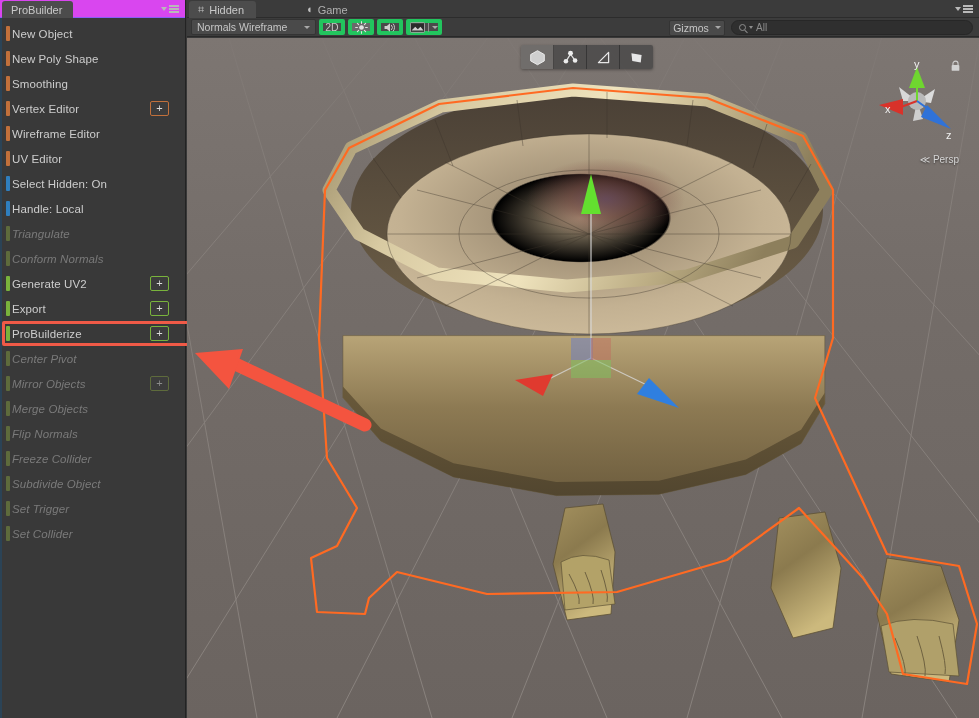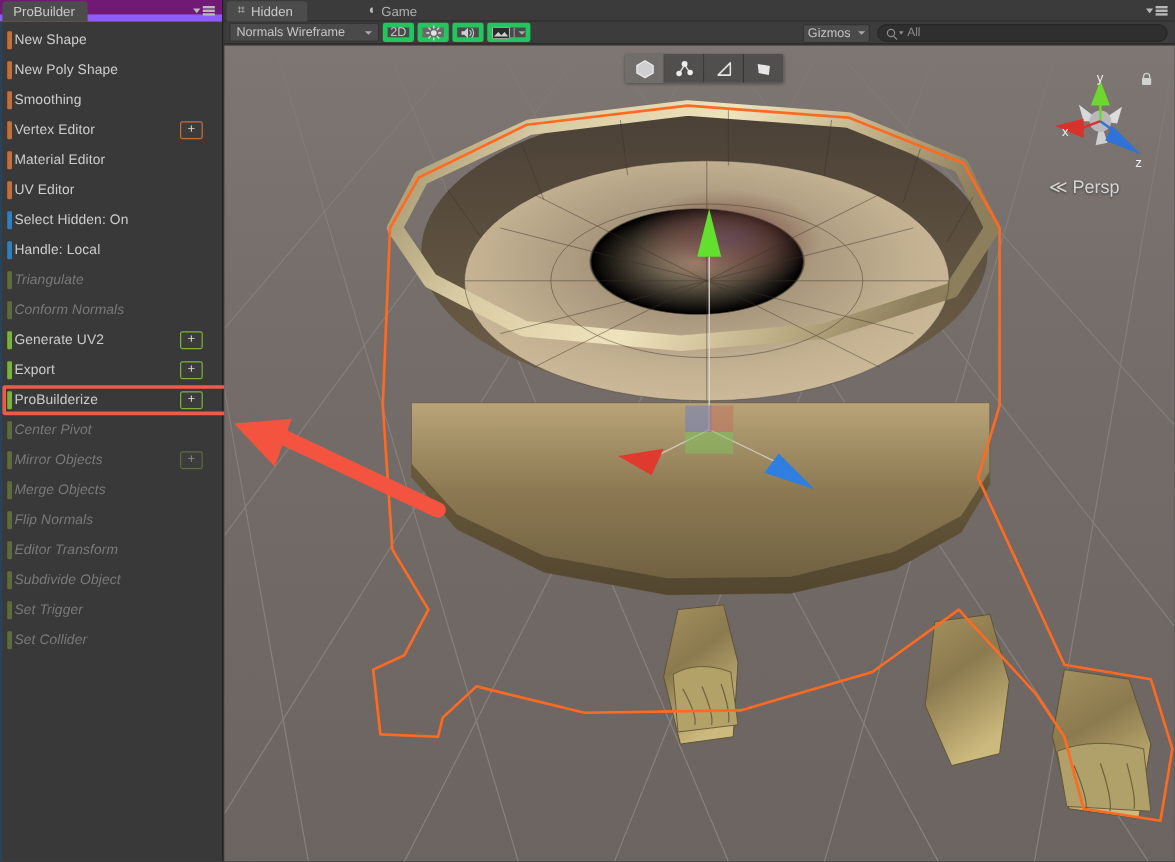--- a/index.html
+++ b/index.html
@@ -15,22 +15,22 @@
   
   #pb-panel {
     position: absolute; left: 0; top: 0;
     width: 186px; height: 718px;
     background: #393939;
     border-right: 1px solid #232323;
   }
   #pb-tabbar {
     position: relative;
     height: 18px;
-    background: #701a75;
-    border-bottom: 6px solid #8b5cf6;
+    background: #d946ef;
+    border-bottom: 1px solid #8b5cf6;
   }
   #pb-tab {
     position: absolute; left: 2px; top: 1px;
     height: 17px; padding: 0 11px 0 9px;
     background: #4c4c4c;
     border-radius: 3px 3px 0 0;
     display: flex; align-items: center;
     font-size: 11px; color: #c9c9c9;
     white-space: nowrap;
   }
@@ -223,22 +223,22 @@
   
   #gizmo-widget {
     position: absolute; right: 14px; top: 17px;
     width: 96px; height: 110px;
   }
   #gizmo-lock {
     position: absolute; right: 4px; top: 5px;
     width: 11px; height: 12px;
   }
   #persp-label {
-    position: absolute; right: 32px; bottom: 0px;
-    font-size: 15px; color: #d6d6d6;
+    position: absolute; right: 6px; bottom: 0px;
+    font-size: 10px; color: #d6d6d6;
     text-shadow: 0 1px 2px rgba(0,0,0,0.5);
     white-space: nowrap;
   }
 
   
   #anno-arrow { position: absolute; left: 0px; top: 295px; width: 200px; height: 110px; }
 </style>
 </head>
 <body>
 
@@ -258,38 +258,38 @@
             <i></i>
           </span>
       </div>
     </div>
 
     <div id="pb-edge"></div>
 
     <div id="pb-list">
         <div class="pb-row enabled">
           <span class="accent" style="background: rgb(193, 112, 59);"></span>
-          <span class="label">New Shape</span>
+          <span class="label">New Object</span>
         </div>
         <div class="pb-row enabled">
           <span class="accent" style="background: rgb(193, 112, 59);"></span>
           <span class="label">New Poly Shape</span>
         </div>
         <div class="pb-row enabled">
           <span class="accent" style="background: rgb(193, 112, 59);"></span>
           <span class="label">Smoothing</span>
         </div>
         <div class="pb-row enabled">
           <span class="accent" style="background: rgb(193, 112, 59);"></span>
           <span class="label">Vertex Editor</span>
           <span class="pb-plus" style="border-color: rgb(193, 112, 59); color: rgb(220, 220, 220);">+</span>
         </div>
         <div class="pb-row enabled">
           <span class="accent" style="background: rgb(193, 112, 59);"></span>
-          <span class="label">Material Editor</span>
+          <span class="label">Wireframe Editor</span>
         </div>
         <div class="pb-row enabled">
           <span class="accent" style="background: rgb(193, 112, 59);"></span>
           <span class="label">UV Editor</span>
         </div>
         <div class="pb-row enabled">
           <span class="accent" style="background: rgb(47, 127, 191);"></span>
           <span class="label">Select Hidden: On</span>
         </div>
         <div class="pb-row enabled">
@@ -332,21 +332,21 @@
         <div class="pb-row disabled">
           <span class="accent" style="background: rgb(94, 107, 60);"></span>
           <span class="label">Merge Objects</span>
         </div>
         <div class="pb-row disabled">
           <span class="accent" style="background: rgb(94, 107, 60);"></span>
           <span class="label">Flip Normals</span>
         </div>
         <div class="pb-row disabled">
           <span class="accent" style="background: rgb(94, 107, 60);"></span>
-          <span class="label">Editor Transform</span>
+          <span class="label">Freeze Collider</span>
         </div>
         <div class="pb-row disabled">
           <span class="accent" style="background: rgb(94, 107, 60);"></span>
           <span class="label">Subdivide Object</span>
         </div>
         <div class="pb-row disabled">
           <span class="accent" style="background: rgb(94, 107, 60);"></span>
           <span class="label">Set Trigger</span>
         </div>
         <div class="pb-row disabled">

